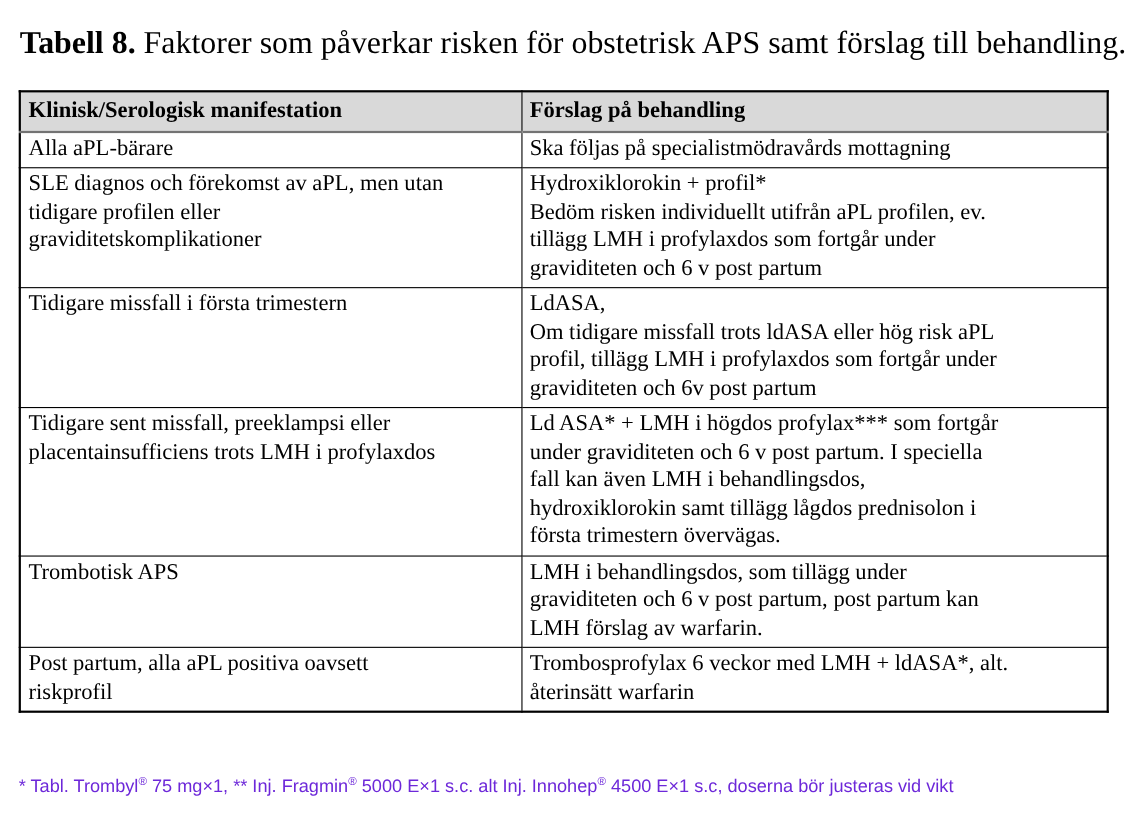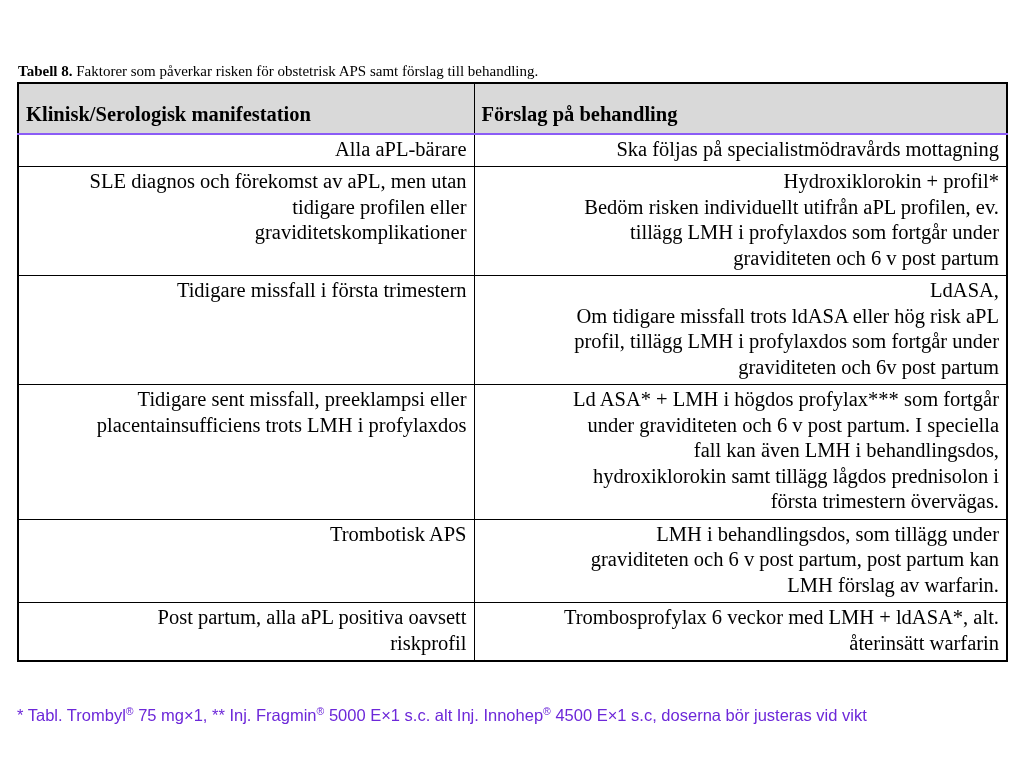--- a/index.html
+++ b/index.html
@@ -18,25 +18,24 @@
     position: relative;
     width: 1024px;
     height: 762px;
     box-sizing: border-box;
   }
   .caption {
     position: absolute;
     left: 18px;
     top: 26px;
     width: 990px;
-    font-size: 15px;
+    font-size: 29px;
     line-height: 26px;
     font-family: "Liberation Serif", "DejaVu Serif", serif;
     white-space: nowrap;
-    margin-top: 32px;
   }
   .caption .caption-label {
     font-weight: bold;
   }
   .table-wrap {
     position: absolute;
     left: 17px;
     top: 82px;
     width: 989px;
   }
@@ -55,31 +54,30 @@
     vertical-align: top;
     padding: 2px 7px 4px 7px;
     font-size: 20.5px;
     line-height: 25.5px;
     font-family: "Liberation Serif", "DejaVu Serif", serif;
     text-align: left;
   }
   table.apstable thead th {
     background: #d9d9d9;
     font-weight: bold;
-    border-bottom: 2px solid #8b5cf6;
-    padding-top: 18px;
+    border-bottom: 2px solid #737373;
+    padding-top: 4px;
     padding-bottom: 5px;
   }
   table.apstable tbody td {
     background: #ffffff;
   }
   .cell-line {
     display: block;
     white-space: nowrap;
-    text-align: right;
   }
   .footnote {
     position: absolute;
     left: 17px;
     top: 703px;
     width: 985px;
     font-family: "Liberation Sans", "DejaVu Sans", sans-serif;
     font-size: 16.5px;
     line-height: 24px;
     color: #6d28d9;

